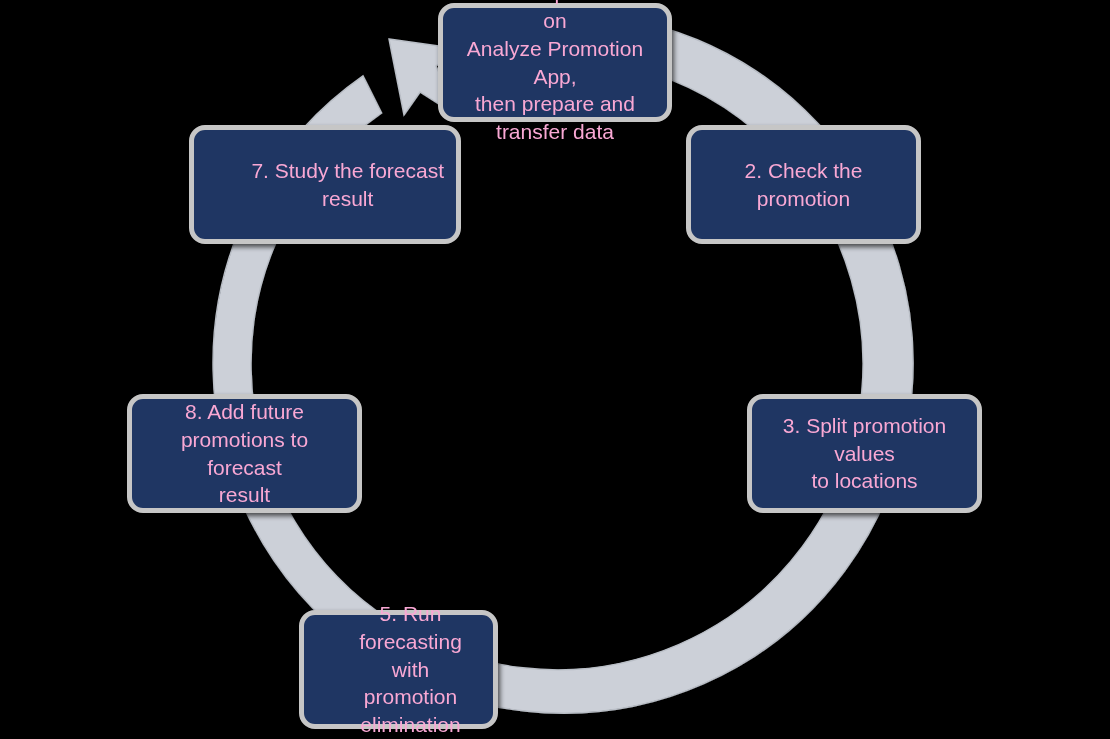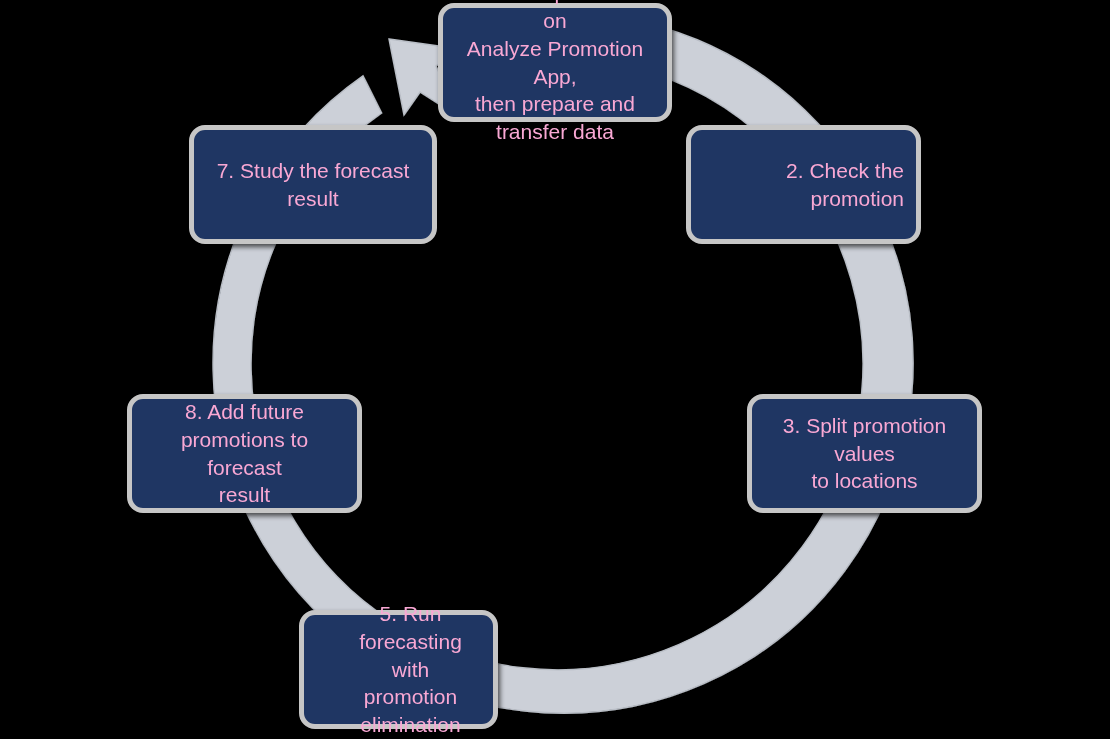--- a/index.html
+++ b/index.html
@@ -43,26 +43,26 @@
     box-shadow: 2px 3px 5px rgba(0,0,0,0.65);
     z-index: 5;
   }
   .node .txt {
     display: block;
     white-space: pre-line;
   }
   .node.bold-lead .txt { }
   
   #node-1 { left: 438px; top: 3px;   width: 234px; height: 119px; }
-  #node-2 { left: 686px; top: 125px; width: 235px; height: 119px; text-align: right; }
+  #node-2 { left: 686px; top: 125px; width: 235px; height: 119px; }
   #node-3 { left: 747px; top: 394px; width: 235px; height: 119px; justify-content: center; }
   #node-4 { left: 577px; top: 610px; width: 235px; height: 119px; }
   #node-5 { left: 299px; top: 610px; width: 199px; height: 119px; padding-left: 36px; }
   #node-6 { left: 127px; top: 394px; width: 235px; height: 119px; }
-  #node-7 { left: 189px; top: 125px; width: 248px; height: 119px; }
+  #node-7 { left: 189px; top: 125px; width: 272px; height: 119px; justify-content: flex-end; }
 </style>
 </head>
 <body>
 
 <div id="canvas">
 
   <svg id="ring-layer" viewBox="0 0 1110 739">
     <defs>
       <filter id="ringShadow" x="-20%" y="-20%" width="150%" height="150%">
         <feDropShadow dx="2" dy="3" stdDeviation="2.5" flood-color="#000000" flood-opacity="0.6"></feDropShadow>

